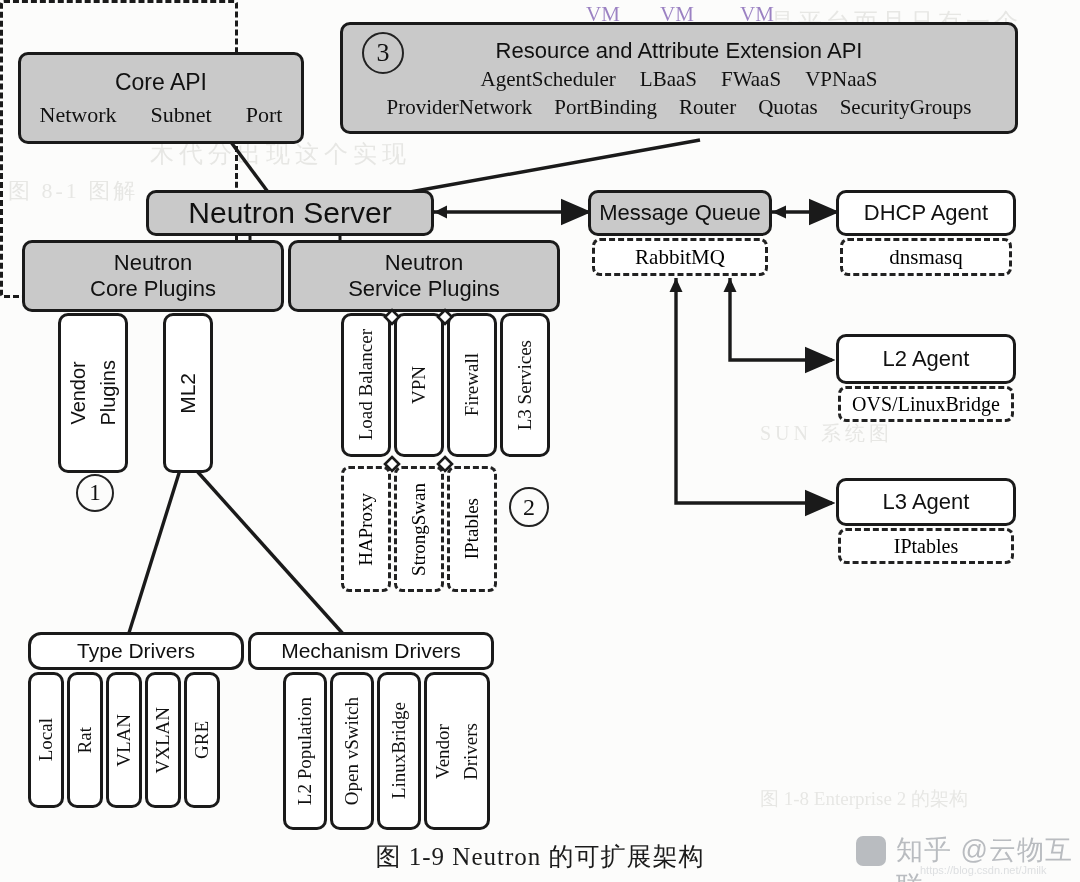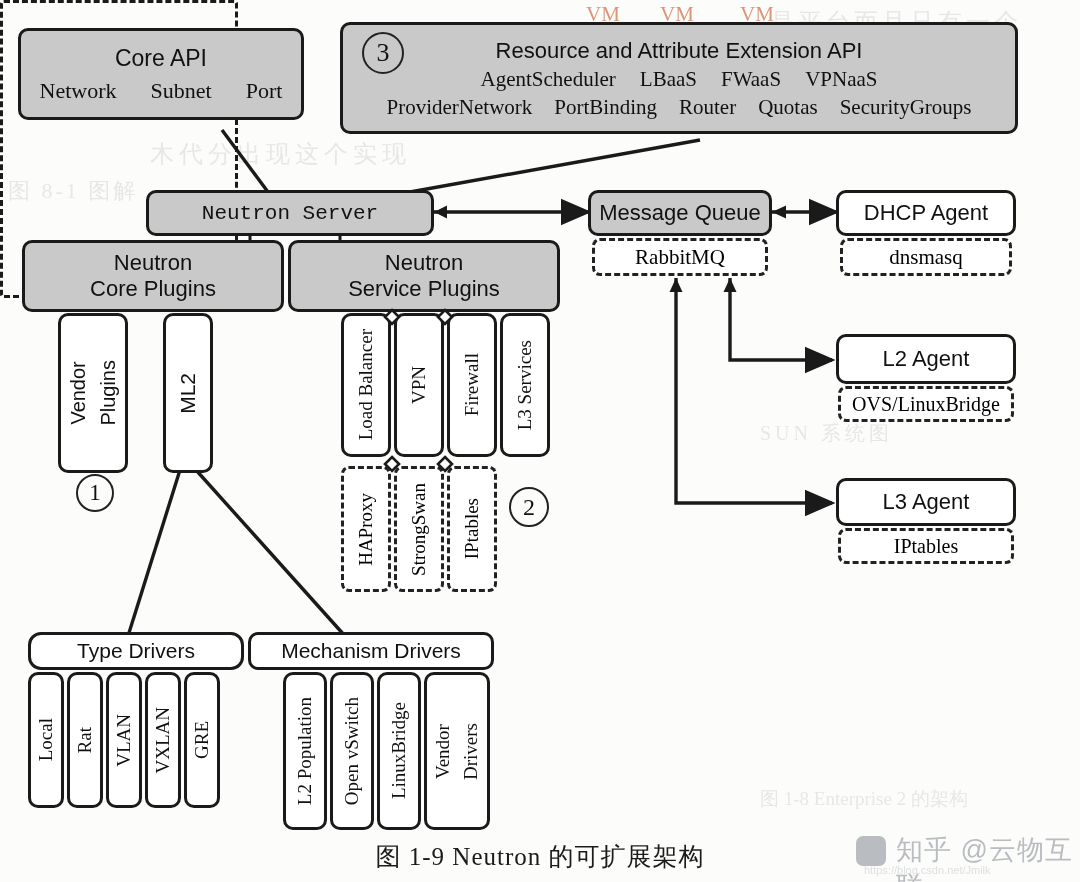--- a/index.html
+++ b/index.html
@@ -6,21 +6,21 @@
   html,body{margin:0;padding:0;}
   body{
     width:1080px;height:882px;
     background:#fdfdfc;
     font-family:"Liberation Sans", sans-serif;
     overflow:hidden;
   }
   #page{position:relative;width:1080px;height:882px;background:#fcfcfb;}
 
   
-  .bleed{position:absolute;pointer-events:none;color:#c2410c;opacity:.55;
+  .bleed{position:absolute;pointer-events:none;color:#4c1d95;opacity:.55;
          font-family:"Liberation Serif",serif;white-space:nowrap;}
   .bleed.v2{color:#d6d6d2;}
 
   .box{position:absolute;box-sizing:border-box;border:3px solid #1a1a1a;
        border-radius:10px;background:#fff;
        display:flex;align-items:center;justify-content:center;
        text-align:center;color:#111;}
   .gray{background:#c9c9c9;}
   .sans{font-family:"Liberation Sans",sans-serif;}
   .serif{font-family:"Liberation Serif",serif;}
@@ -85,21 +85,21 @@
     <path d="M676,278 L669.5,292 L682.5,292 z" fill="#1a1a1a"></path>
 
     <line x1="250" y1="232" x2="250" y2="244" stroke="#1a1a1a" stroke-width="3"></line>
     <line x1="340" y1="232" x2="340" y2="244" stroke="#1a1a1a" stroke-width="3"></line>
 
     <path d="M180,470 L128,636" stroke="#1a1a1a" stroke-width="3.4" fill="none"></path>
 
     <path d="M196,470 L345,636" stroke="#1a1a1a" stroke-width="3.4" fill="none"></path>
   </svg>
 
-  <div class="box gray" style="left:18px;top:28px;width:286px;height:92px;flex-direction:column;gap:6px;justify-content:center;">
+  <div class="box gray" style="left:18px;top:52px;width:286px;height:92px;flex-direction:column;gap:6px;justify-content:center;">
     <div class="sans" style="font-size:23px;">Core API</div>
     <div class="serif" style="font-size:22px;display:flex;gap:34px;">
       <span>Network</span>
       <span>Subnet</span>
       <span>Port</span>
     </div>
   </div>
 
   <div class="box gray" style="left:340px;top:22px;width:678px;height:112px;flex-direction:column;
               justify-content:center;gap:3px;padding-top:2px;">
@@ -116,21 +116,21 @@
       <span>Router</span>
       <span>Quotas</span>
       <span>SecurityGroups</span>
     </div>
   </div>
   <div class="circnum" style="left:362px;top:32px;width:38px;height:38px;font-size:26px;">
     <span>3</span>
   </div>
 
   <div class="box gray" style="left:146px;top:190px;width:288px;height:46px;">
-    <span class="sans" style="font-size:21px;font-family:Liberation Mono, monospace;">Neutron Server</span>
+    <span class="sans" style="font-size:30px;">Neutron Server</span>
   </div>
 
   <div class="box gray" style="left:22px;top:240px;width:262px;height:72px;flex-direction:column;">
     <span class="sans" style="font-size:22px;">Neutron</span>
     <span class="sans" style="font-size:22px;">Core Plugins</span>
   </div>
 
   <div class="box" style="left:58px;top:313px;width:70px;height:160px;">
     <div class="vert sans" style="font-size:20px;line-height:30px;text-align:center;">
       <span>Vendor</span><br>
@@ -258,16 +258,16 @@
   <div class="box" style="left:424px;top:672px;width:66px;height:158px;">
     <div class="serif vert" style="font-size:19px;line-height:28px;text-align:center;">
       <span>Vendor</span><br>
       <span>Drivers</span>
     </div>
   </div>
 
   <div class="caption" style="top:840px;font-size:25px;letter-spacing:1px;">图 1-9  Neutron 的可扩展架构</div>
 
   <div class="wm" style="left:896px;top:832px;font-size:27px;">知乎 @云物互联</div>
-  <div class="wm-url" style="left:864px;top:864px;font-size:11px;">https://blog.csdn.net/Jmilk</div>
+  <div class="wm-url" style="left:920px;top:864px;font-size:11px;">https://blog.csdn.net/Jmilk</div>
   <div class="wm-logo" style="left:856px;top:836px;width:30px;height:30px;border-radius:7px;"></div>
 
 </div>
 
 </body></html>

